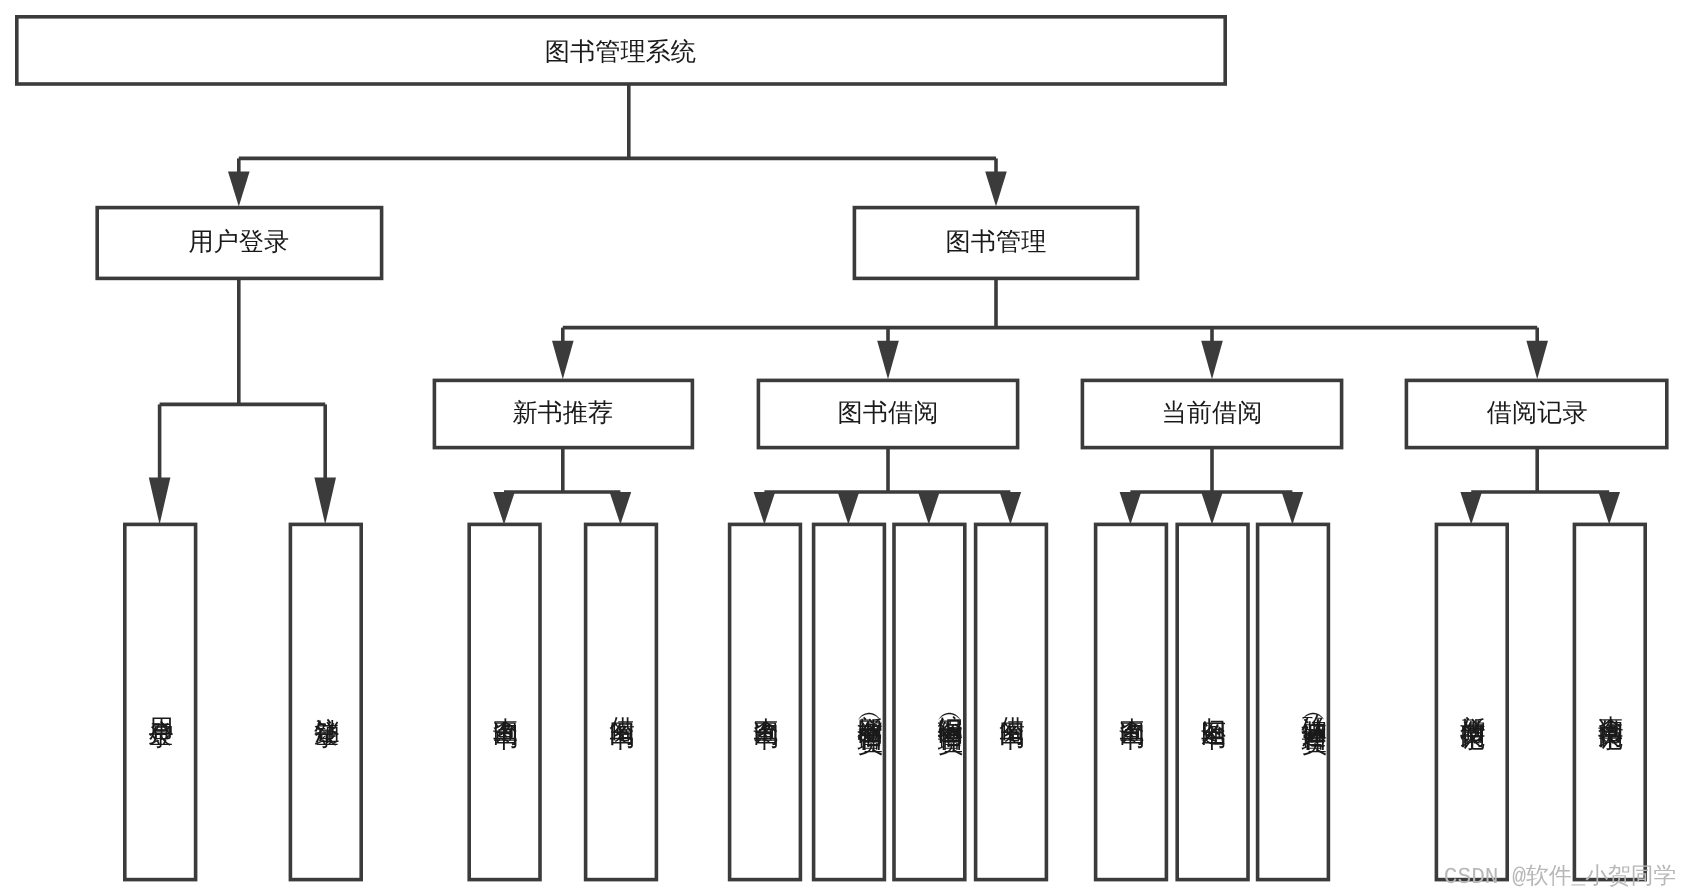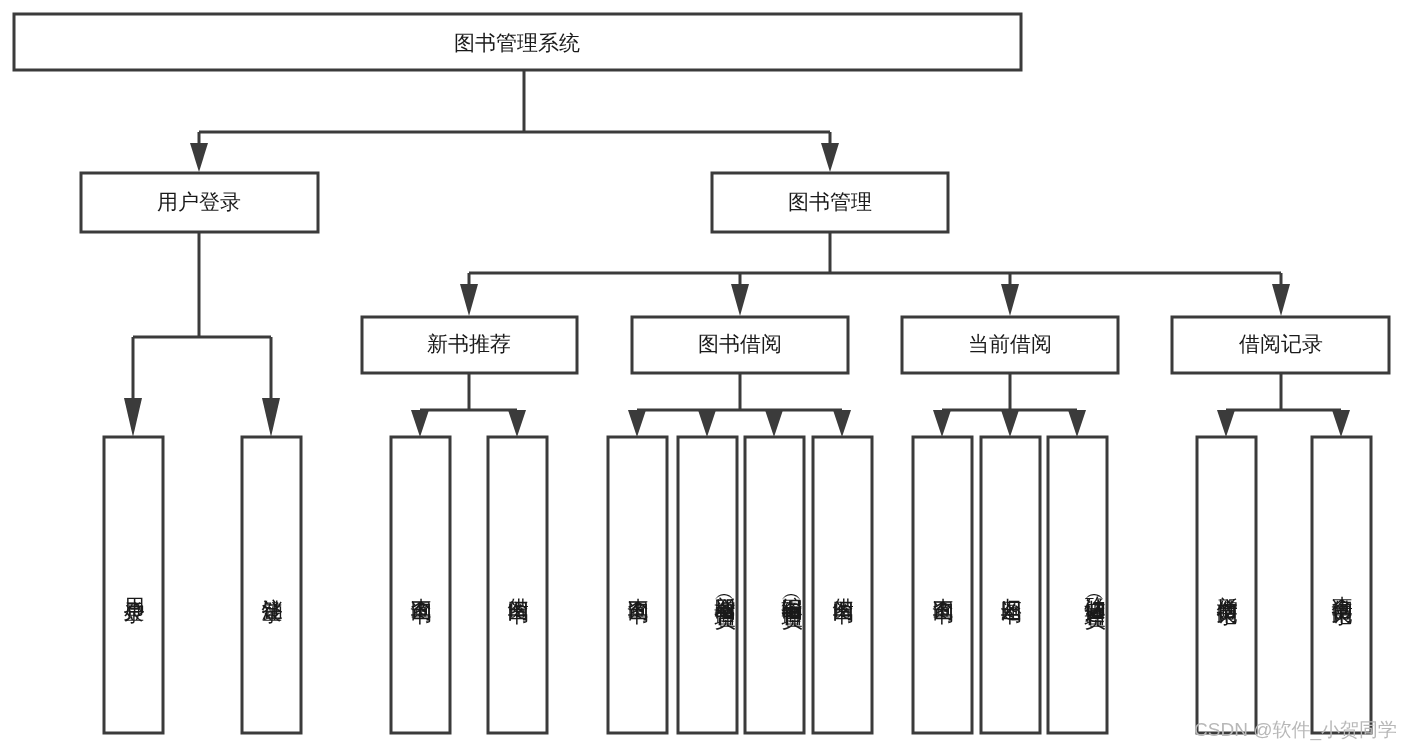--- a/index.html
+++ b/index.html
@@ -61,21 +61,21 @@
     align-items: center;
     justify-content: center;
     white-space: pre-wrap;
     text-align: center;
     user-select: none;
   }
   .watermark {
     position: absolute;
     right: 8px;
     bottom: 4px;
-    font-family: Liberation Sans, sans-serif;
+    font-family: Liberation Mono, monospace;
     font-size: 19px;
     color: #b8b8b8;
     white-space: nowrap;
     pointer-events: none;
     margin-left: 15px;
   }
 </style>
 </head>
 <body>
 

